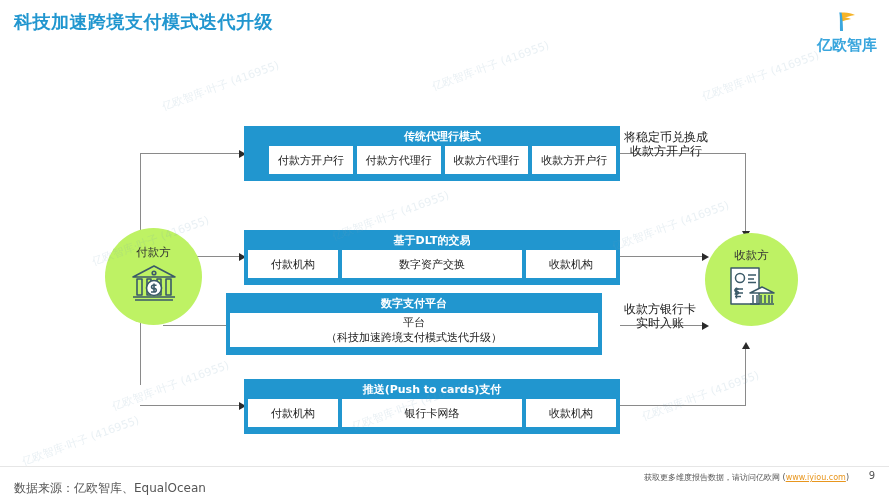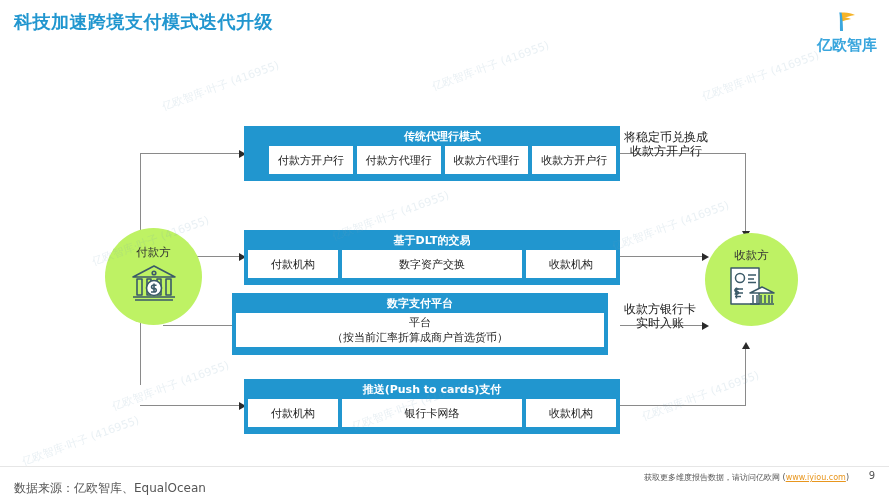--- a/index.html
+++ b/index.html
@@ -190,26 +190,26 @@
 
     <div class="row" style="left:244px;top:97px;width:376px;height:55px;margin-top:13px;">
       <div class="row-title">基于DLT的交易</div>
       <div class="row-boxes">
         <div class="cell" style="flex:0 0 90px">付款机构</div>
         <div class="cell" style="flex:1">数字资产交换</div>
         <div class="cell" style="flex:0 0 90px">收款机构</div>
       </div>
     </div>
 
-    <div class="row" style="left:232px;top:173px;width:376px;height:62px;">
+    <div class="row" style="left:226px;top:173px;width:376px;height:62px;">
       <div class="row-title">数字支付平台</div>
       <div class="row-boxes">
         <div class="cell tall" style="flex:1">
           <span>平台</span>
-          <span>（按当前汇率折算成商户首选货币）</span>
+          <span>（科技加速跨境支付模式迭代升级）</span>
         </div>
       </div>
     </div>
 
     <div class="row" style="left:244px;top:259px;width:376px;height:55px;">
       <div class="row-title">推送(Push to cards)支付</div>
       <div class="row-boxes">
         <div class="cell" style="flex:0 0 90px">付款机构</div>
         <div class="cell" style="flex:1">银行卡网络</div>
         <div class="cell" style="flex:0 0 90px">收款机构</div>

